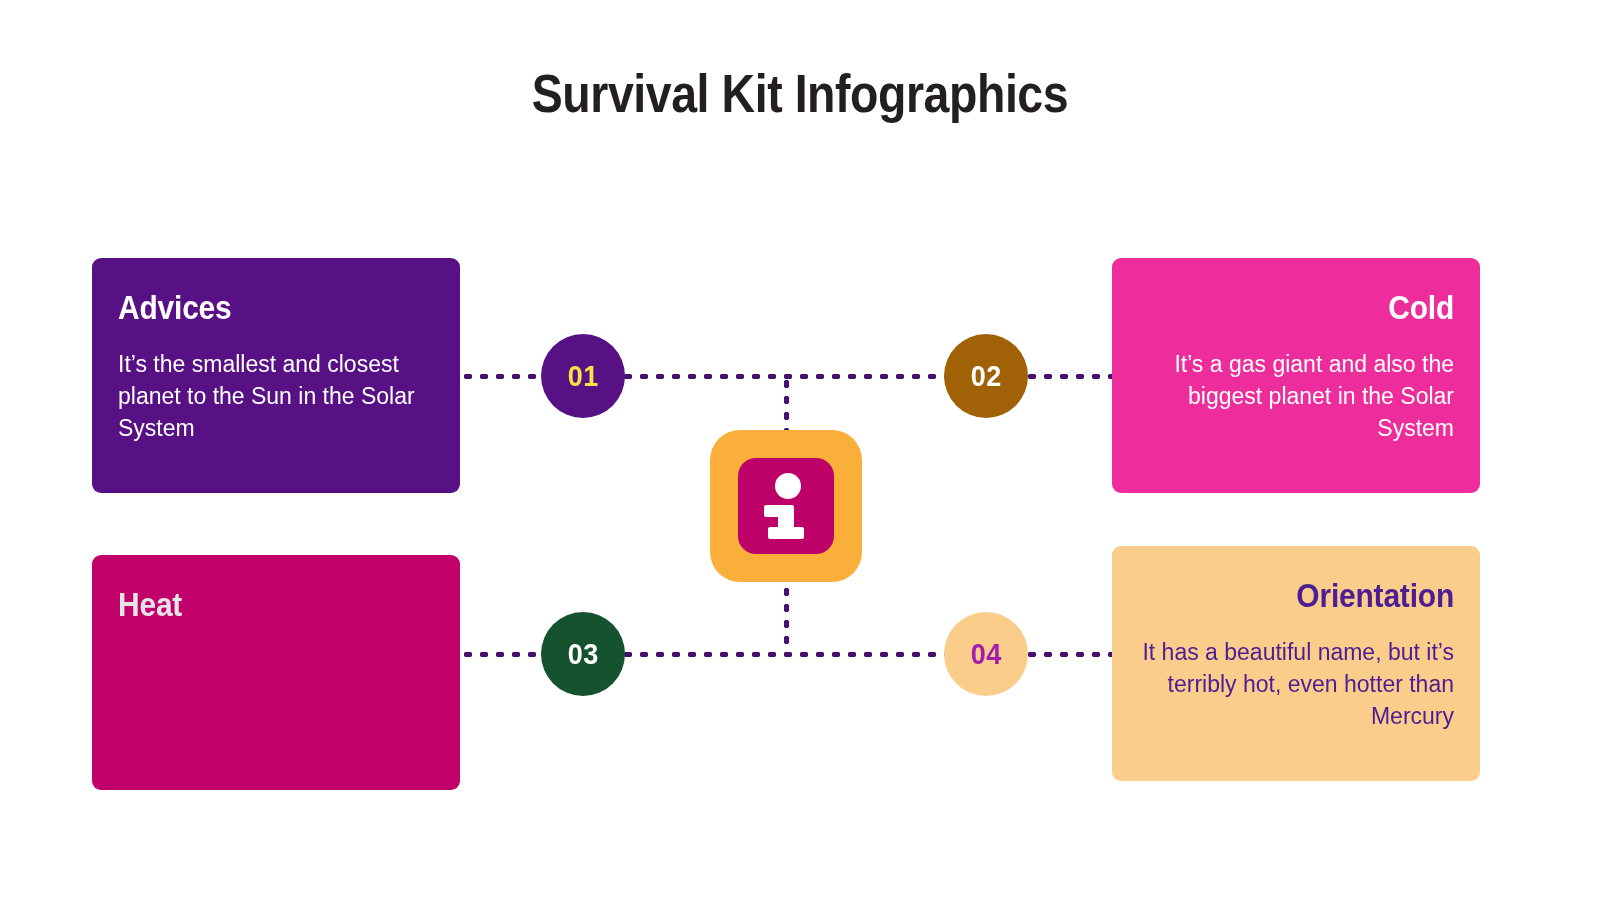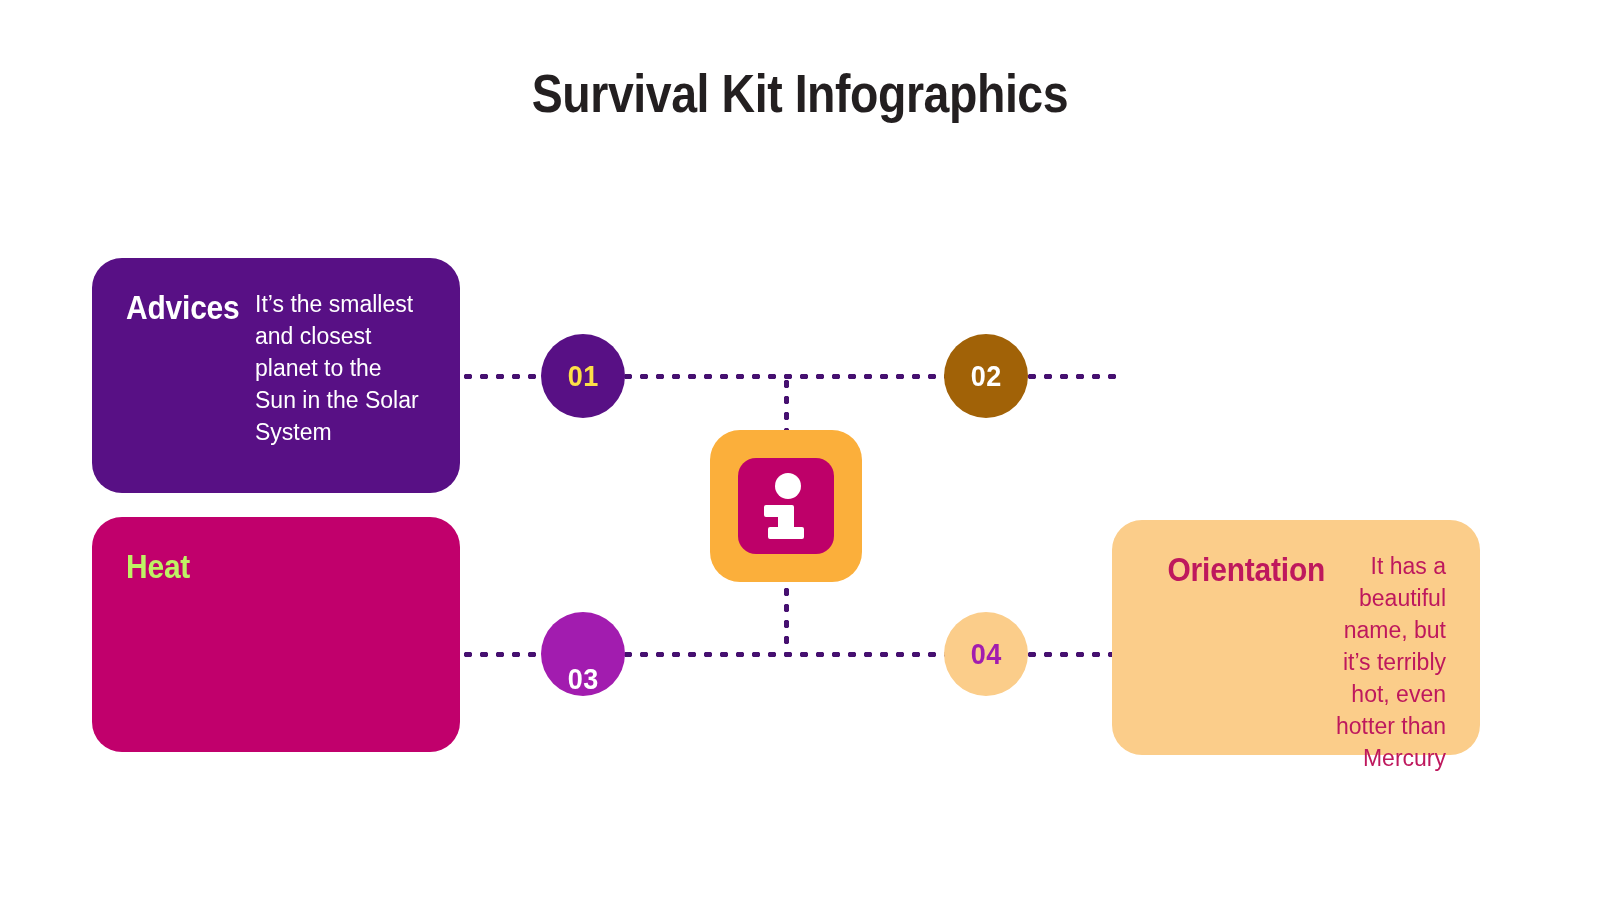--- a/index.html
+++ b/index.html
@@ -53,25 +53,25 @@
     background-size: 5px 16px;
     background-repeat: repeat-y;
     background-position: center 0;
   }
 
   
   .card {
     position: absolute;
     width: 368px;
     height: 235px;
-    border-radius: 30px;
+    border-radius: 9px;
     box-sizing: border-box;
-    padding: 30px 34px;
+    padding: 30px 26px;
     display: flex;
-    flex-direction: row;
+    flex-direction: column;
   }
   .card-title {
     font-family: "Liberation Sans Narrow", "Liberation Sans", sans-serif;
     font-weight: 700;
     font-size: 34px;
     line-height: 38px;
     letter-spacing: -0.2px;
     transform: scaleX(0.88);
     margin: 0 0 22px 0;
   }
@@ -82,41 +82,41 @@
     line-height: 32px;
     margin: 0;
   }
   .card.left  { text-align: left;  }
   .card.left .card-title { transform-origin: left center; }
   .card.right { text-align: right; }
   .card.right .card-title { transform-origin: right center; }
 
   .card.c1 { left: 92px;   top: 258px; background: #581085; color: #ffffff; }
   .card.c2 { left: 1112px; top: 258px; background: #ED2D9C; color: #ffffff; }
-  .card.c3 { left: 92px;   top: 517px; background: #C1006C; color: #bef264; }
-  .card.c4 { left: 1112px; top: 520px; background: #FBCD8A; color: #be185d; }
+  .card.c3 { left: 92px;   top: 555px; background: #C1006C; color: #e5e5e5; }
+  .card.c4 { left: 1112px; top: 546px; background: #FBCD8A; color: #4c1d95; }
 
   
   .num-circle {
     position: absolute;
     width: 84px;
     height: 84px;
     border-radius: 50%;
     display: flex;
     align-items: center;
     justify-content: center;
     font-family: "Liberation Sans Narrow", "Liberation Sans", sans-serif;
     font-weight: 700;
     font-size: 30px;
     letter-spacing: 0.5px;
   }
   .num-circle span { transform: scaleX(0.9); display: inline-block; }
   .n1 { left: 541px; top: 334px; background: #581085; color: #fde047; }
   .n2 { left: 944px; top: 334px; background: #a16207; color: #ffffff; }
-  .n3 { left: 541px; top: 612px; background: #a21caf; color: #ffffff; align-items: flex-end; }
+  .n3 { left: 541px; top: 612px; background: #14532d; color: #ffffff; }
   .n4 { left: 944px; top: 612px; background: #FBCD8A; color: #a21caf; }
 
   
   .center-icon {
     position: absolute;
     left: 710px;
     top: 430px;
     width: 152px;
     height: 152px;
     border-radius: 30px;
@@ -151,20 +151,24 @@
   <div class="dot-line-h" style="left:620px; top:652px; width:330px;"></div>
   <div class="dot-line-h" style="left:1024px; top:652px; width:92px;"></div>
 
   <div class="dot-line-v" style="left:784px; top:376px; height:278px;"></div>
 
   <div class="card left c1">
     <div class="card-title">Advices</div>
     <div class="card-body">It’s the smallest and closest planet to the Sun in the Solar System</div>
   </div>
 
+  <div class="card right c2">
+    <div class="card-title">Cold</div>
+    <div class="card-body">It’s a gas giant and also the biggest planet in the Solar System</div>
+  </div>
 
   <div class="card left c3">
     <div class="card-title">Heat</div>
   </div>
 
   <div class="card right c4">
     <div class="card-title">Orientation</div>
     <div class="card-body">It has a beautiful name, but it’s terribly hot, even hotter than Mercury</div>
   </div>
 

